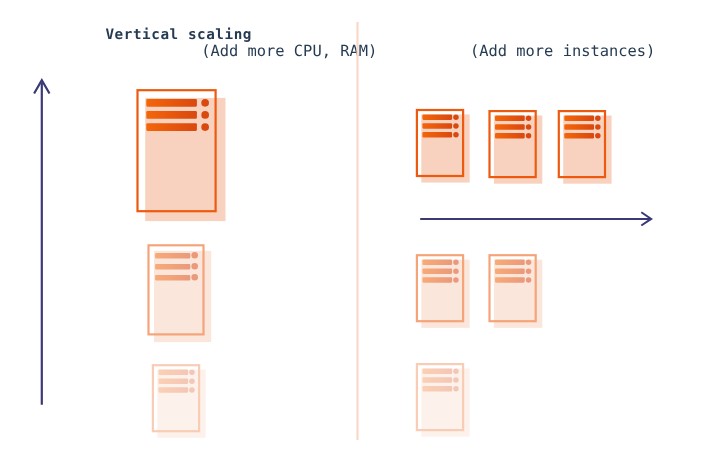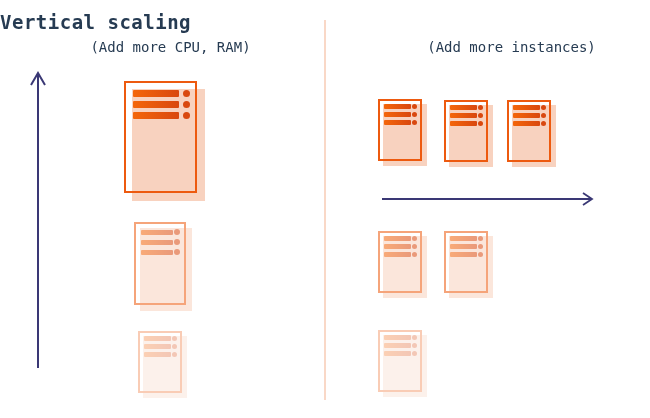--- a/index.html
+++ b/index.html
@@ -10,40 +10,41 @@
   }
   .canvas {
     position: relative;
     width: 650px;
     height: 418px;
     background: var(--bg, #ffffff);
     overflow: hidden;
   }
   .half-title {
     position: absolute;
-    top: 9px;
+    top: 19px;
     width: 325px;
-    font-size: 19px;
+    text-align: center;
+    font-size: 13px;
     font-weight: bold;
     letter-spacing: 0.5px;
     color: var(--navy, #263b52);
     line-height: 26px;
   }
   .half-title.left  { left: 0; }
   .half-title.right { left: 325px; }
   .half-sub {
     position: absolute;
     top: 37px;
     width: 325px;
     text-align: center;
     font-size: 14px;
     color: var(--navy, #263b52);
     line-height: 20px;
   }
-  .half-sub.left  { left: 8px; }
+  .half-sub.left  { left: 18px; text-align: right; }
   .half-sub.right { left: 325px; padding-left: 24px; }
 
   .divider {
     position: absolute;
     left: 324px;
     top: 20px;
     width: 2px;
     height: 380px;
     background: var(--divider, #f9d8c7);
   }

